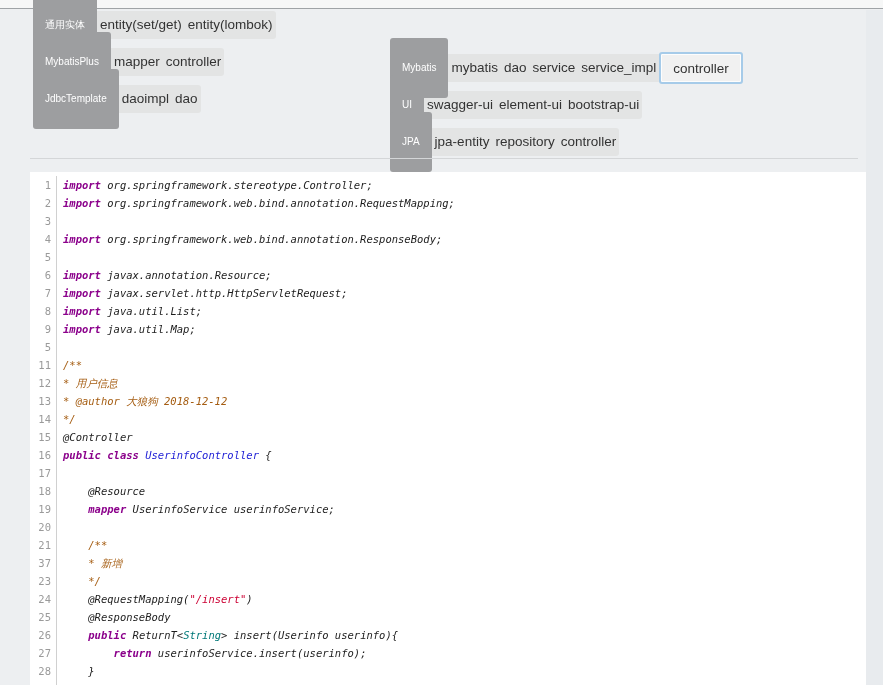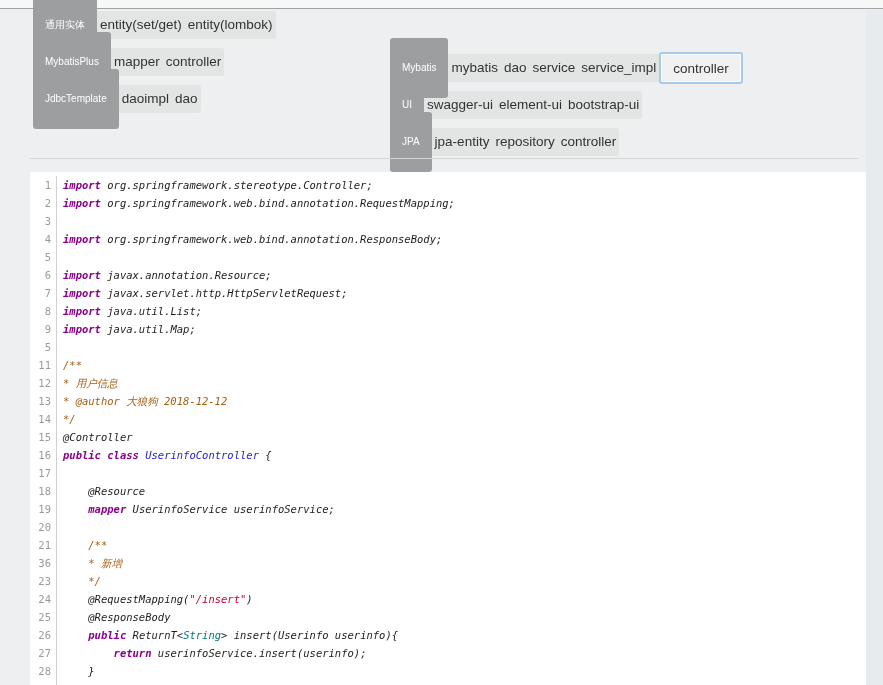--- a/index.html
+++ b/index.html
@@ -124,21 +124,21 @@
     <div class="line"><span class="ln">12</span><span class="code"><span class="tk-cm">* 用户信息</span></span></div>
     <div class="line"><span class="ln">13</span><span class="code"><span class="tk-cm">* @author 大狼狗 2018-12-12</span></span></div>
     <div class="line"><span class="ln">14</span><span class="code"><span class="tk-cm">*/</span></span></div>
     <div class="line"><span class="ln">15</span><span class="code"><span class="tk-pl">@Controller</span></span></div>
     <div class="line"><span class="ln">16</span><span class="code"><span class="tk-kw">public class </span><span class="tk-cls">UserinfoController</span><span class="tk-pl"> {</span></span></div>
     <div class="line"><span class="ln">17</span><span class="code"></span></div>
     <div class="line"><span class="ln">18</span><span class="code"><span class="tk-pl">    @Resource</span></span></div>
     <div class="line"><span class="ln">19</span><span class="code"><span class="tk-pl">    </span><span class="tk-kw">mapper</span><span class="tk-pl"> UserinfoService userinfoService;</span></span></div>
     <div class="line"><span class="ln">20</span><span class="code"></span></div>
     <div class="line"><span class="ln">21</span><span class="code"><span class="tk-cm">    /**</span></span></div>
-    <div class="line"><span class="ln">36</span><span class="code"><span class="tk-cm">    * 新增</span></span></div>
+    <div class="line"><span class="ln">37</span><span class="code"><span class="tk-cm">    * 新增</span></span></div>
     <div class="line"><span class="ln">23</span><span class="code"><span class="tk-cm">    */</span></span></div>
     <div class="line"><span class="ln">24</span><span class="code"><span class="tk-pl">    @RequestMapping(</span><span class="tk-str">"/insert"</span><span class="tk-pl">)</span></span></div>
     <div class="line"><span class="ln">25</span><span class="code"><span class="tk-pl">    @ResponseBody</span></span></div>
     <div class="line"><span class="ln">26</span><span class="code"><span class="tk-pl">    </span><span class="tk-kw">public</span><span class="tk-pl"> ReturnT&lt;</span><span class="tk-ty">String</span><span class="tk-pl">&gt; insert(Userinfo userinfo){</span></span></div>
     <div class="line"><span class="ln">27</span><span class="code"><span class="tk-pl">        </span><span class="tk-kw">return</span><span class="tk-pl"> userinfoService.insert(userinfo);</span></span></div>
     <div class="line"><span class="ln">28</span><span class="code"><span class="tk-pl">    }</span></span></div>
     <div class="line"><span class="ln">29</span><span class="code"></span></div>
   </div>
 
 </body></html>

